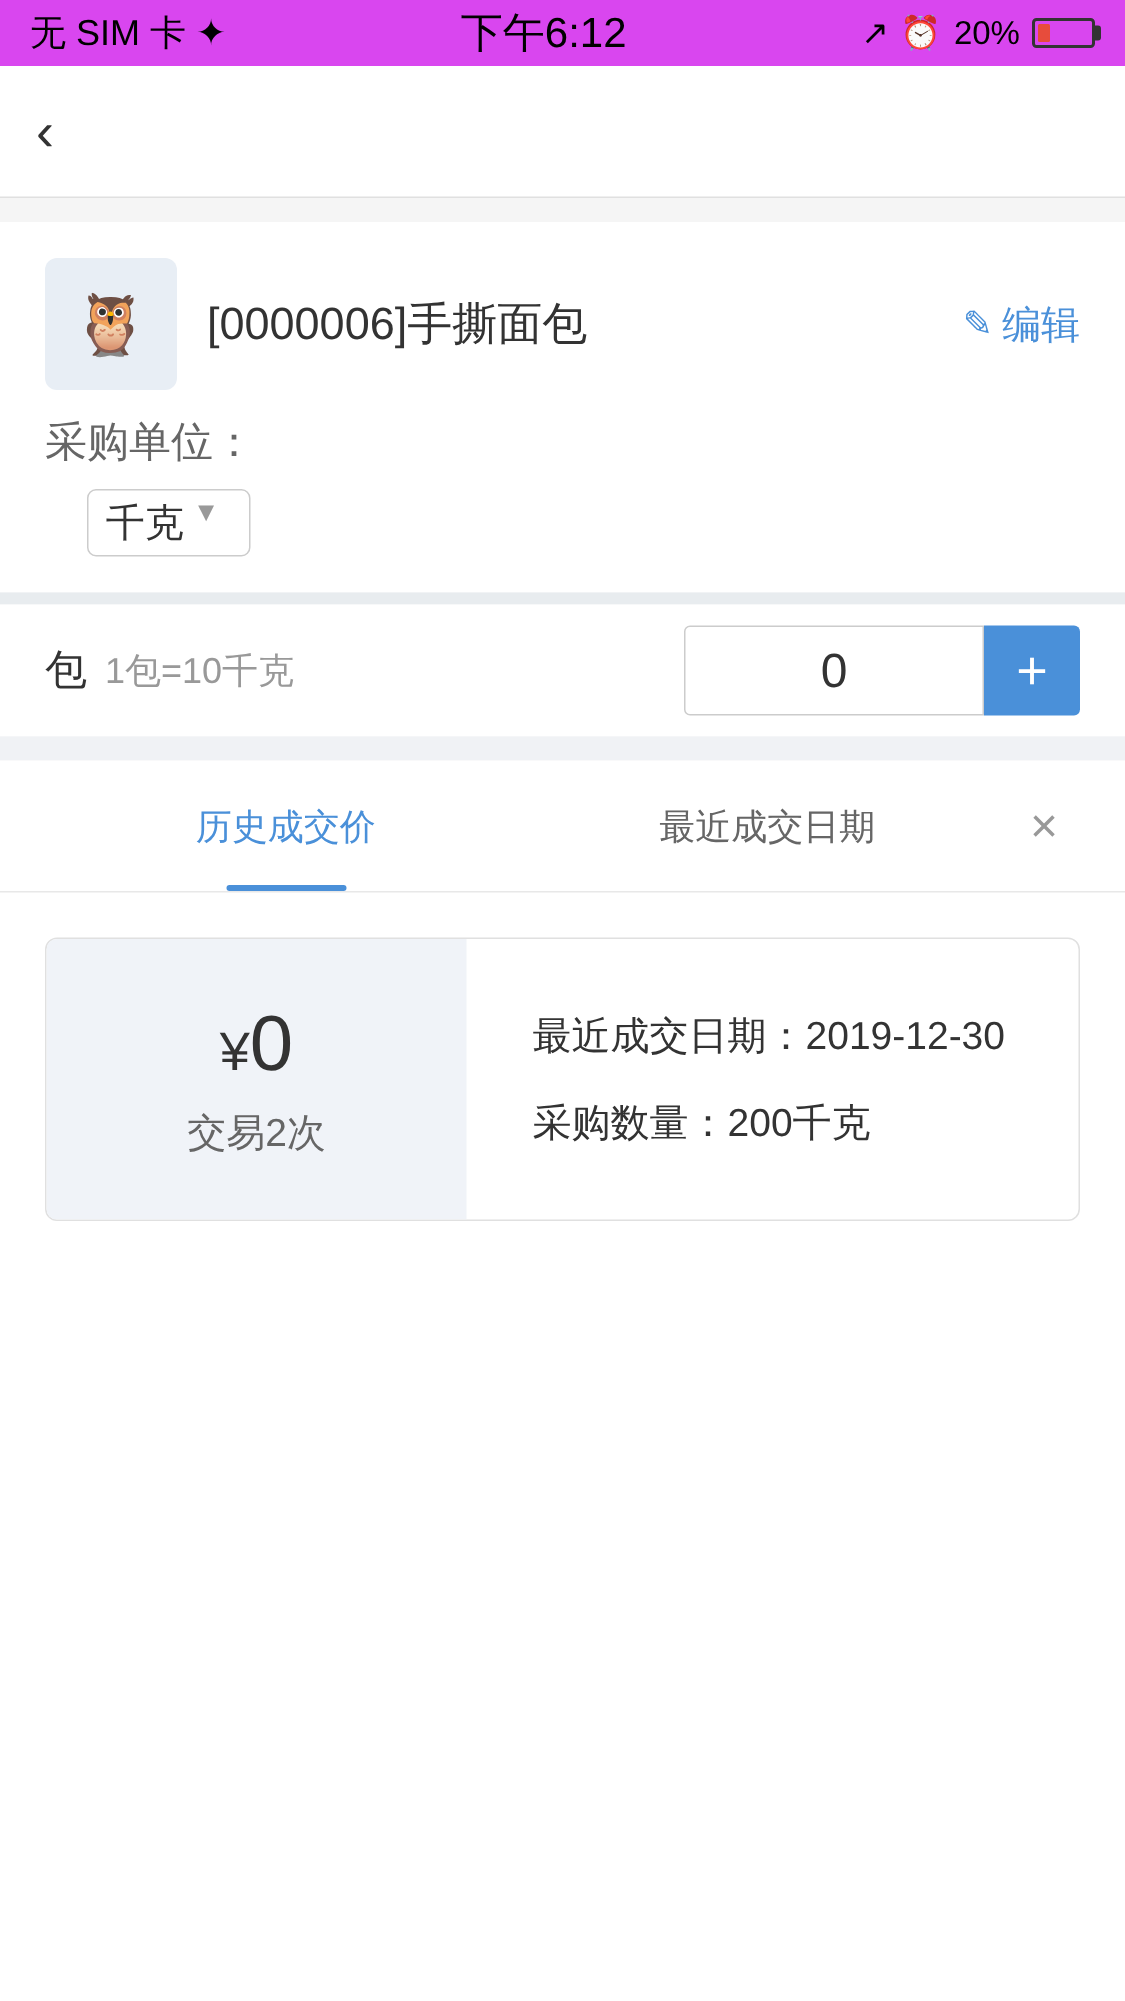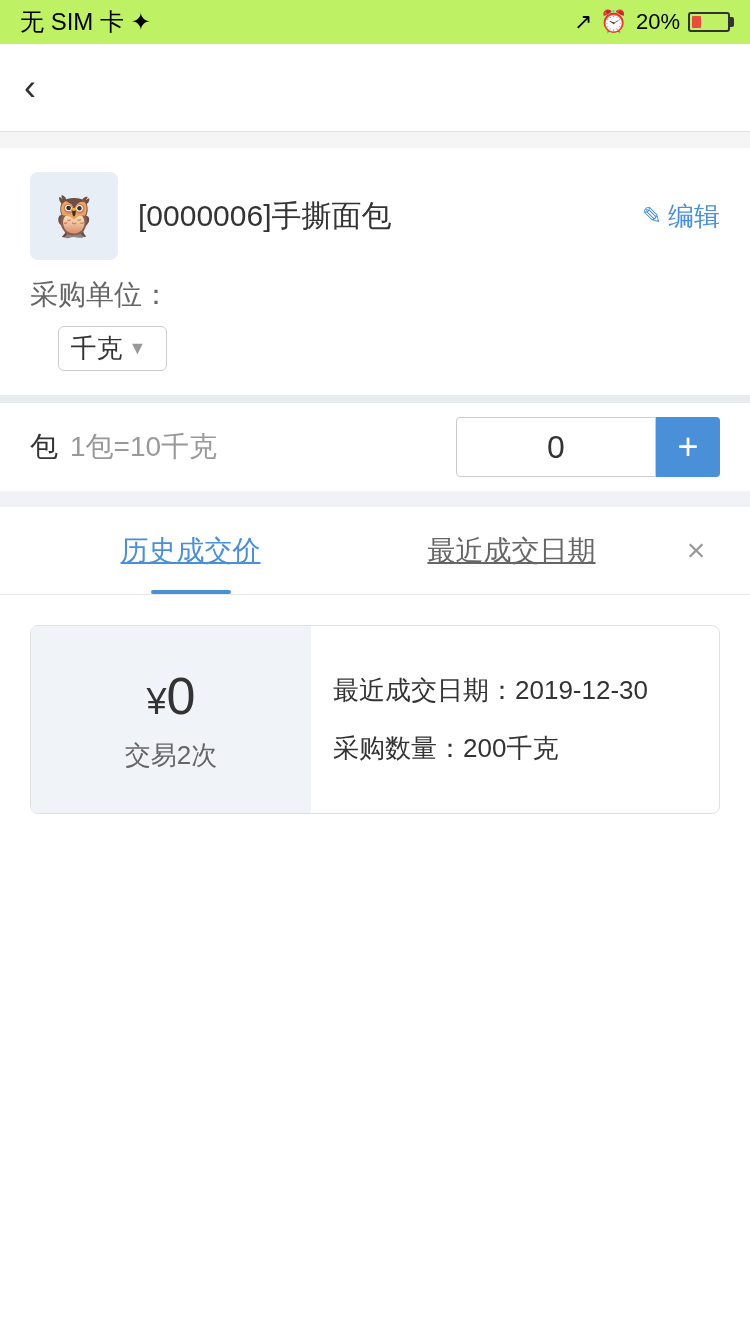--- a/index.html
+++ b/index.html
@@ -9,21 +9,21 @@
       min-height: 1334px;
       font-family: -apple-system, 'PingFang SC', 'Helvetica Neue', sans-serif;
       background: #f5f5f5;
       overflow-x: hidden;
     }
 
     
     .status-bar {
       width: 750px;
       height: 44px;
-      background: #bef264;
+      background: #d946ef;
       display: flex;
       align-items: center;
       justify-content: space-between;
       padding: 0 20px;
       font-size: 24px;
       font-weight: 500;
     }
     .status-left {
       display: flex;
       align-items: center;
@@ -154,21 +154,20 @@
     }
     .unit-select {
       border: 1px solid #ccc;
       border-radius: 6px;
       padding: 4px 20px 4px 12px;
       font-size: 26px;
       color: #333;
       background: #fff;
       position: relative;
       display: inline-flex;
-      align-items: center;
       gap: 6px;
       margin-left: 25px;
     }
     .unit-arrow {
       font-size: 18px;
       color: #999;
     }
     .price-ref {
       color: #4a90d9;
       font-size: 26px;
@@ -208,21 +207,21 @@
       display: flex;
       align-items: center;
       gap: 12px;
     }
     .pkg-icon {
       font-size: 28px;
       color: #333;
       font-weight: 500;
     }
     .pkg-conversion {
-      font-size: 28px;
+      font-size: 24px;
       color: #999;
     }
     .quantity-input-area {
       display: flex;
       align-items: center;
       gap: 0;
     }
     .quantity-input {
       width: 200px;
       height: 60px;
@@ -261,28 +260,27 @@
       display: flex;
       align-items: center;
       border-bottom: 1px solid #e8e8e8;
       padding: 0 30px;
       height: 88px;
       position: relative;
     }
     .tab-item {
       flex: 1;
       text-align: center;
-      font-size: 28px;
+      font-size: 24px;
       height: 100%;
       display: flex;
       align-items: center;
       justify-content: center;
       position: relative;
       cursor: pointer;
-      text-decoration: underline;
     }
     .tab-item.active {
       color: #4a90d9;
       font-weight: 500;
     }
     .tab-item.active::after {
       content: '';
       position: absolute;
       bottom: 0;
       left: 50%;
@@ -334,39 +332,40 @@
     .history-price-symbol {
       font-size: 36px;
       font-weight: 400;
     }
     .history-count {
       font-size: 26px;
       color: #666;
     }
     .history-right {
       flex: 1;
-      padding: 36px 22px;
+      padding: 36px 44px;
       display: flex;
       flex-direction: column;
       gap: 16px;
       justify-content: center;
     }
     .history-detail-row {
       font-size: 26px;
       color: #333;
       line-height: 1.6;
     }
   </style>
 </head>
 <body>
 
 <div class="status-bar">
   <div class="status-left">
     <span>无 SIM 卡 ✦</span>
   </div>
+  <div class="status-center">下午6:12</div>
   <div class="status-right">
     <span>↗</span>
     <span>⏰</span>
     <span>20%</span>
     <span class="battery-icon">
       <span class="battery-fill"></span>
     </span>
   </div>
 </div>
 

